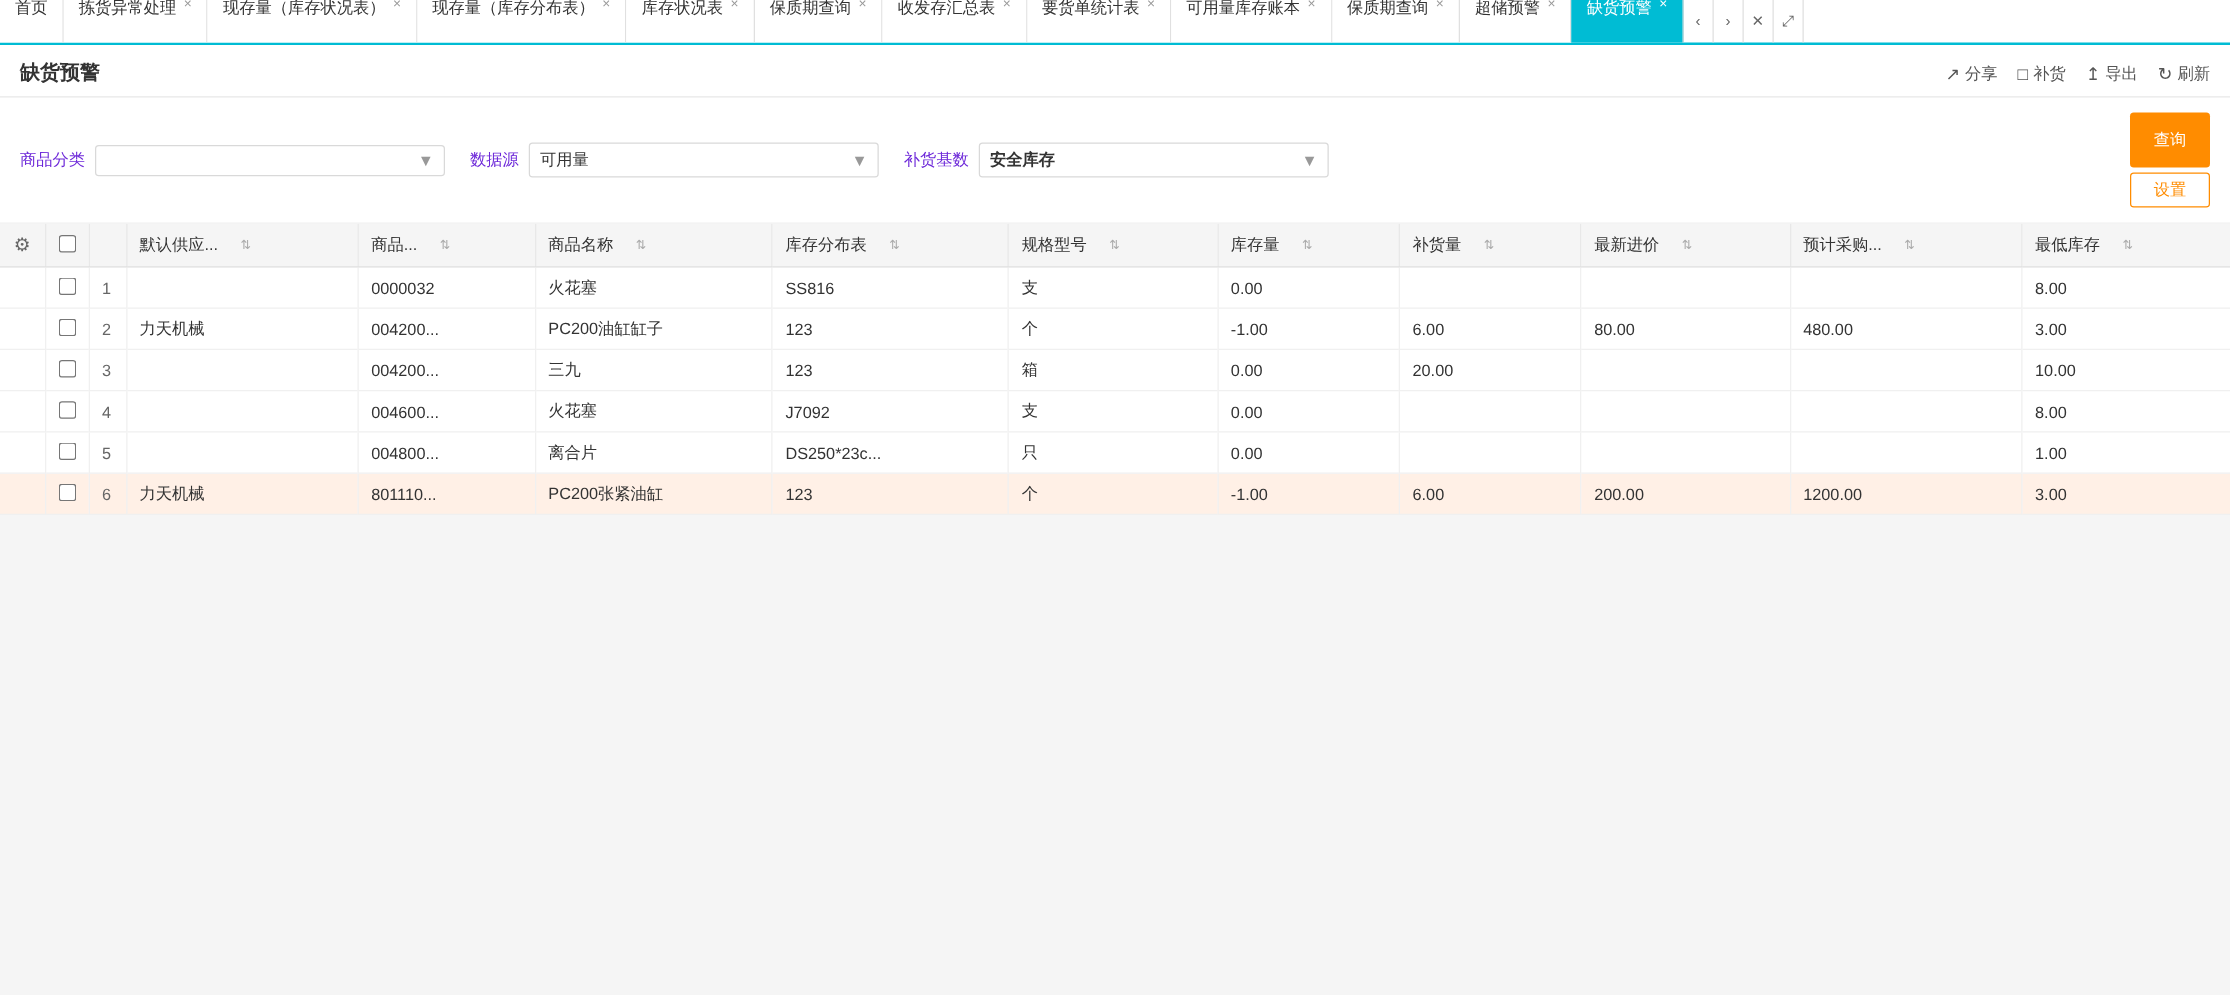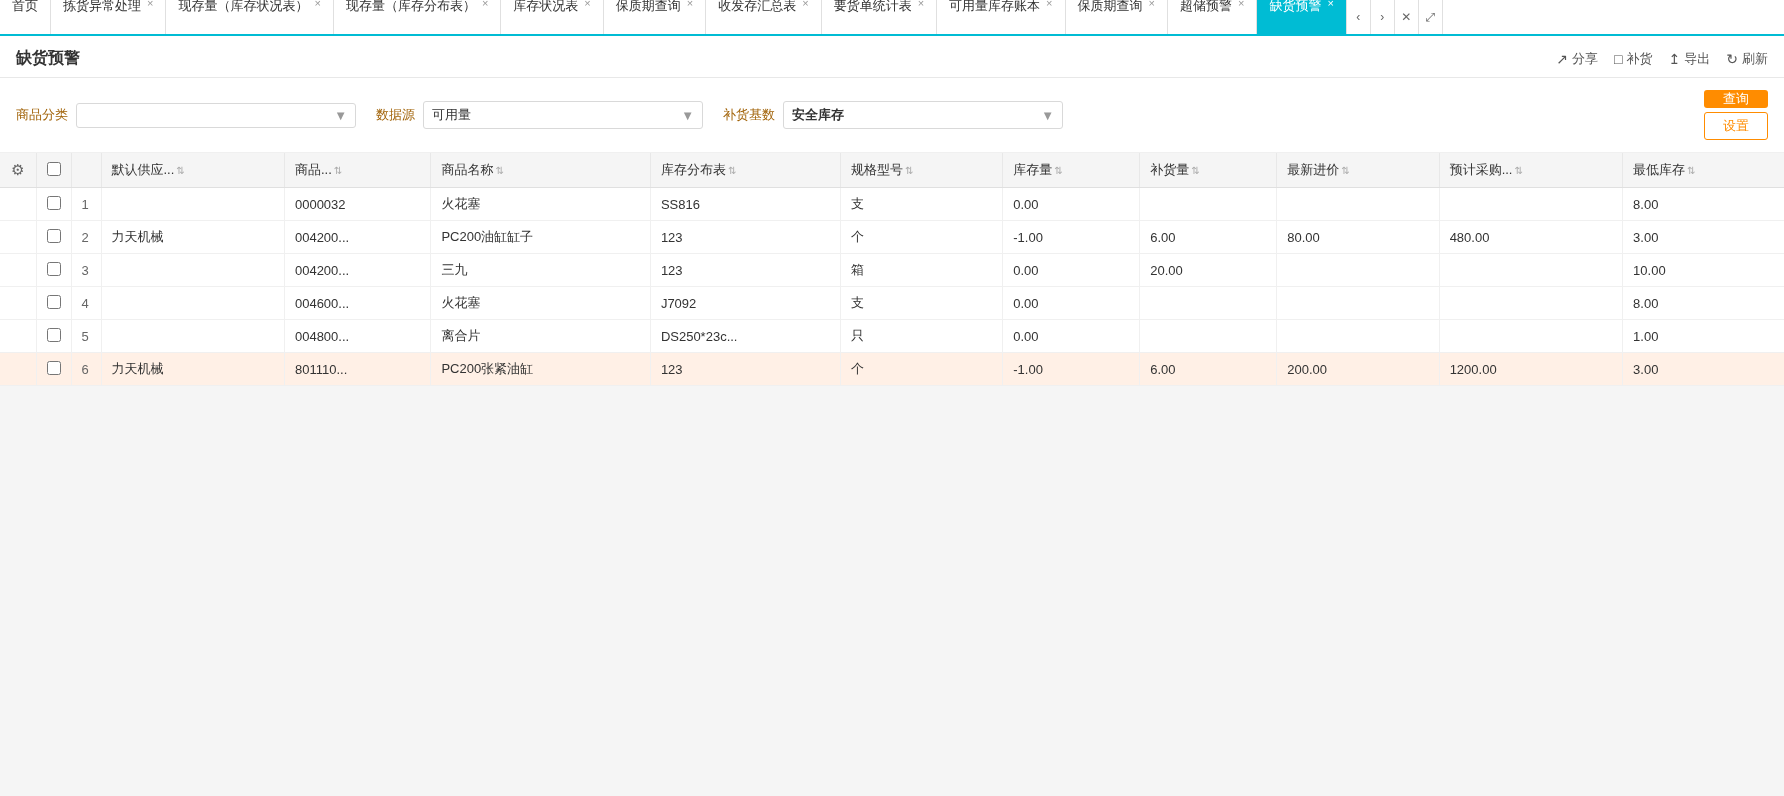--- a/index.html
+++ b/index.html
@@ -92,21 +92,21 @@
       padding: 12px 16px;
       gap: 20px;
       border-bottom: 1px solid #f0f0f0;
     }
     .filter-group {
       display: flex;
       align-items: center;
       gap: 8px;
     }
     .filter-label {
-      color: #a16207;
+      color: #6d28d9;
       white-space: nowrap;
       font-size: 13px;
       font-family: Liberation Mono, monospace;
     }
     .filter-select {
       display: flex;
       align-items: center;
       border: 1px solid #d9d9d9;
       border-radius: 3px;
       padding: 4px 8px;
@@ -121,21 +121,21 @@
       margin-left: auto;
       display: flex;
       flex-direction: column;
       gap: 4px;
     }
     .btn-query {
       background: #ff8c00;
       color: #fff;
       border: none;
       border-radius: 3px;
-      padding: 0 18px;
+      padding: 13px 18px;
       cursor: pointer;
       font-size: 13px;
     }
     .btn-setting {
       background: #fff;
       color: #ff8c00;
       border: 1px solid #ff8c00;
       border-radius: 3px;
       padding: 4px 18px;
       cursor: pointer;
@@ -171,21 +171,21 @@
     tbody tr.highlighted { background: #fff0e6; }
     tbody td {
       padding: 7px 10px;
       border-right: 1px solid #f0f0f0;
       color: #333;
     }
     tbody td:last-child { border-right: none; }
     .col-sort {
       display: inline-flex;
       align-items: center;
-      gap: 2px;
+      gap: 18px;
       cursor: pointer;
     }
     .sort-icon { color: #aaa; font-size: 10px; }
 
     
     .cb { width: 14px; height: 14px; cursor: pointer; }
 
     
     .gear-th {
       text-align: center;

